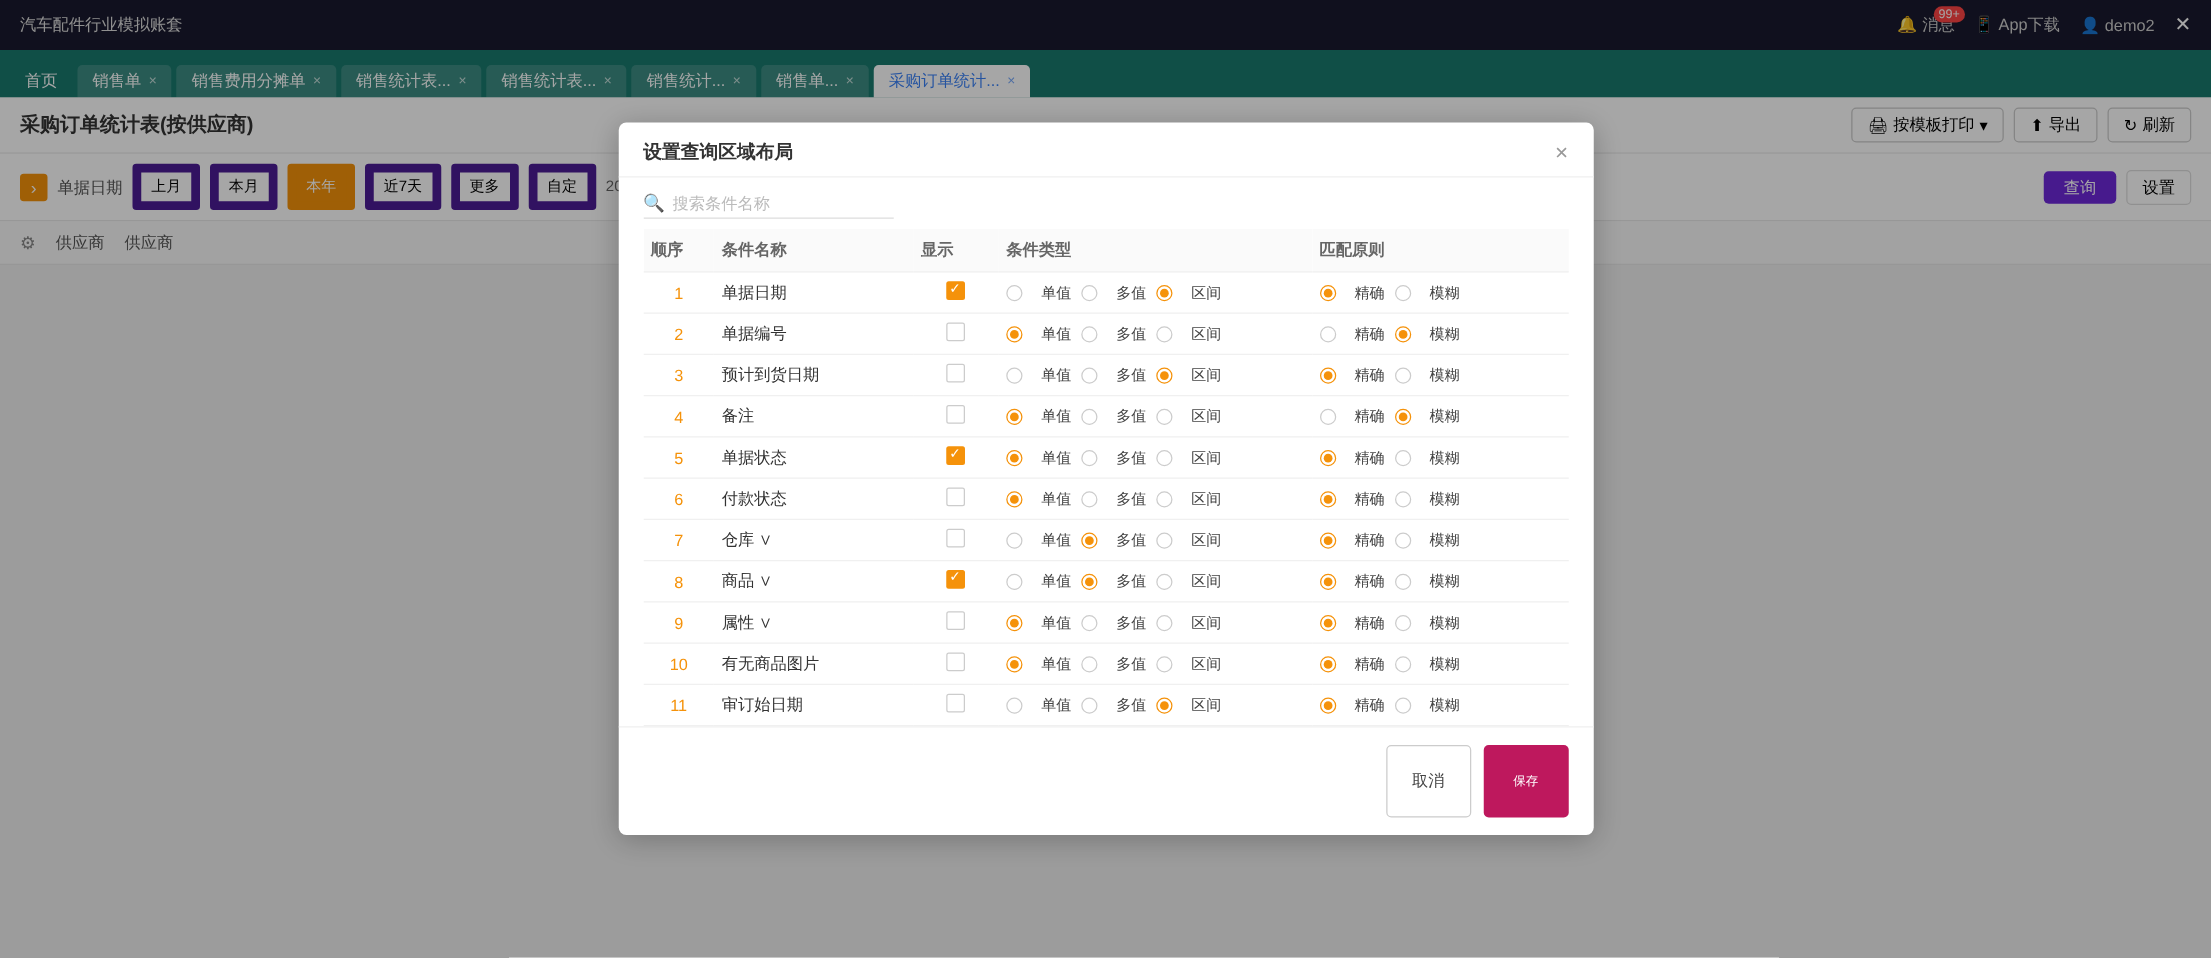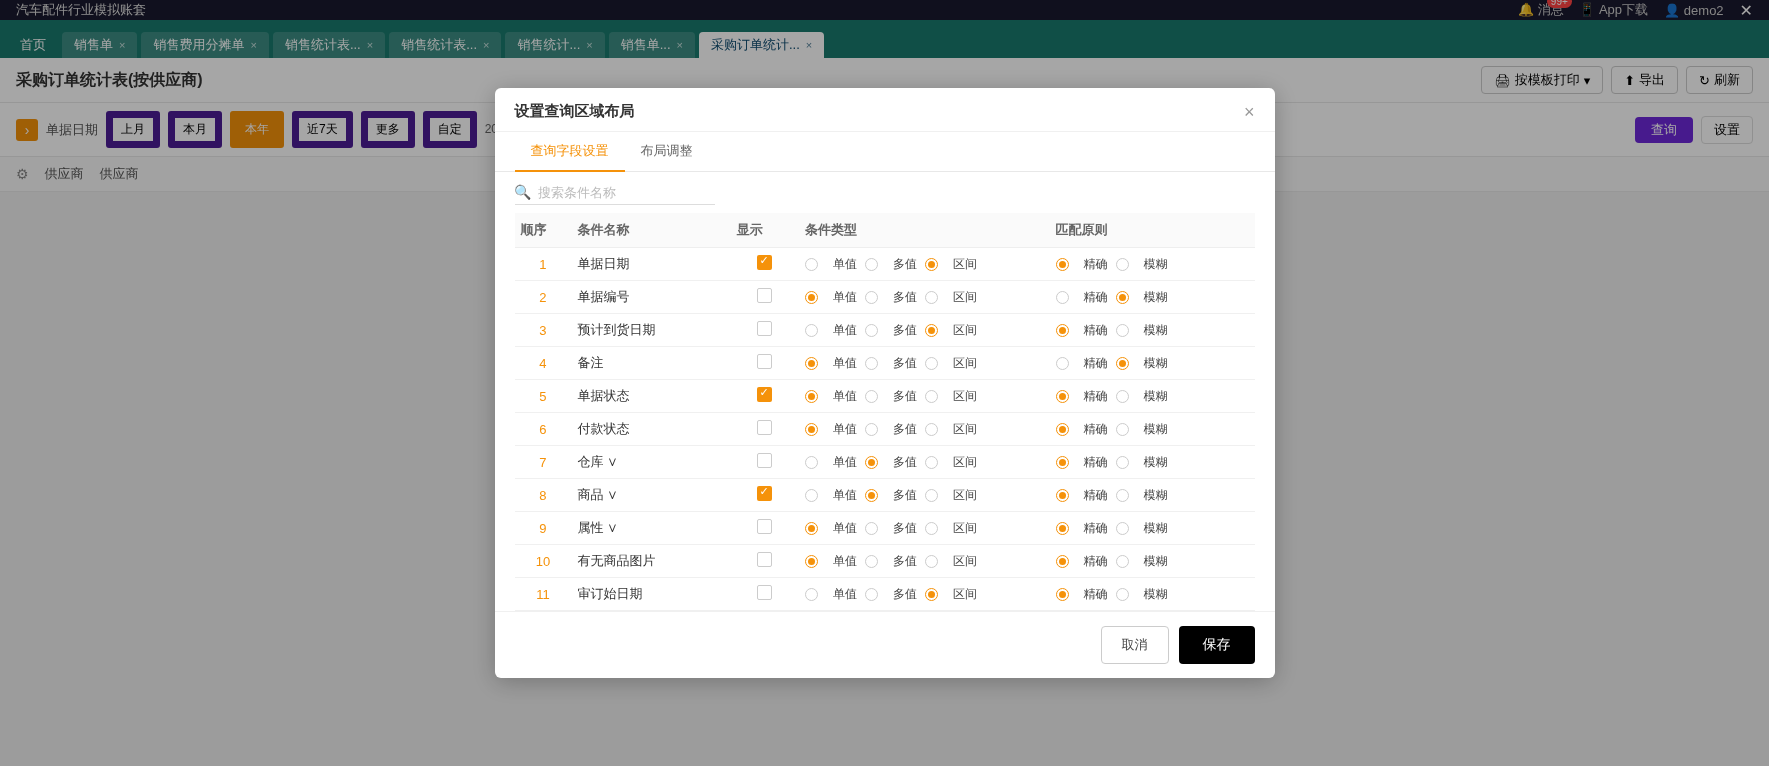--- a/index.html
+++ b/index.html
@@ -1,21 +1,21 @@
 <!DOCTYPE html>
 <html><head>
   <meta charset="utf-8">
   <style>
     * { box-sizing: border-box; margin: 0; padding: 0; }
     body { font-family: 'Microsoft YaHei', Arial, sans-serif; font-size: 13px; background: #f0f0f0; overflow: hidden; }
 
     
     .top-bar {
       background: #1a1a2e;
-      height: 20px;
+      height: 40px;
       display: flex;
       align-items: center;
       justify-content: space-between;
       padding: 0 16px;
       color: #ccc;
     }
     .top-bar-left { font-size: 13px; color: #ddd; }
     .top-bar-right { display: flex; align-items: center; gap: 16px; font-size: 13px; }
     .top-bar-right .notif { position: relative; cursor: pointer; }
     .badge { background: #ff4444; color: #fff; font-size: 10px; border-radius: 8px; padding: 1px 4px; position: absolute; top: -6px; right: -8px; }
@@ -36,21 +36,21 @@
       border-radius: 4px 4px 0 0;
       font-size: 13px;
       cursor: pointer;
       display: flex;
       align-items: center;
       gap: 6px;
       margin-top: 12px;
     }
     .tab-item.home { background: transparent; }
     .tab-item .close-x { font-size: 11px; opacity: 0.7; }
-    .tab-item.active { background: #fff; color: #0c4a6e; }
+    .tab-item.active { background: #fff; color: #3b82f6; }
 
     
     .page-header {
       background: #fff;
       padding: 8px 16px;
       border-bottom: 1px solid #e8e8e8;
       display: flex;
       align-items: center;
       justify-content: space-between;
     }
@@ -259,27 +259,27 @@
     .btn-cancel {
       background: #fff;
       border: 1px solid #ccc;
       padding: 6px 20px;
       border-radius: 4px;
       cursor: pointer;
       font-size: 13px;
       color: #444;
     }
     .btn-save {
-      background: #000000;
+      background: #be185d;
       color: #fff;
       border: none;
-      padding: 10px 24px;
+      padding: 22px 24px;
       border-radius: 4px;
       cursor: pointer;
-      font-size: 14px;
+      font-size: 10px;
       font-weight: 500;
     }
 
     
     .dialog-table::-webkit-scrollbar { width: 6px; }
     .dialog-table::-webkit-scrollbar-track { background: #f5f5f5; }
     .dialog-table::-webkit-scrollbar-thumb { background: #ccc; border-radius: 3px; }
 
     
     .top-right-close { color: #fff; font-size: 16px; cursor: pointer; }
@@ -381,28 +381,20 @@
 </div>
 
 <div class="overlay">
   <div class="dialog">
 
     <div class="dialog-header">
       <span class="dialog-title">设置查询区域布局</span>
       <span class="dialog-close">×</span>
     </div>
 
-    <div class="dialog-tabs">
-      <div class="dialog-tab active">
-        <span>查询字段设置</span>
-      </div>
-      <div class="dialog-tab">
-        <span>布局调整</span>
-      </div>
-    </div>
 
     <div class="dialog-search">
       <div class="search-box">
         <span class="search-icon-char">🔍</span>
         <input type="text" placeholder="搜索条件名称" style="">
       </div>
     </div>
 
     <div class="dialog-table">
       <table>

